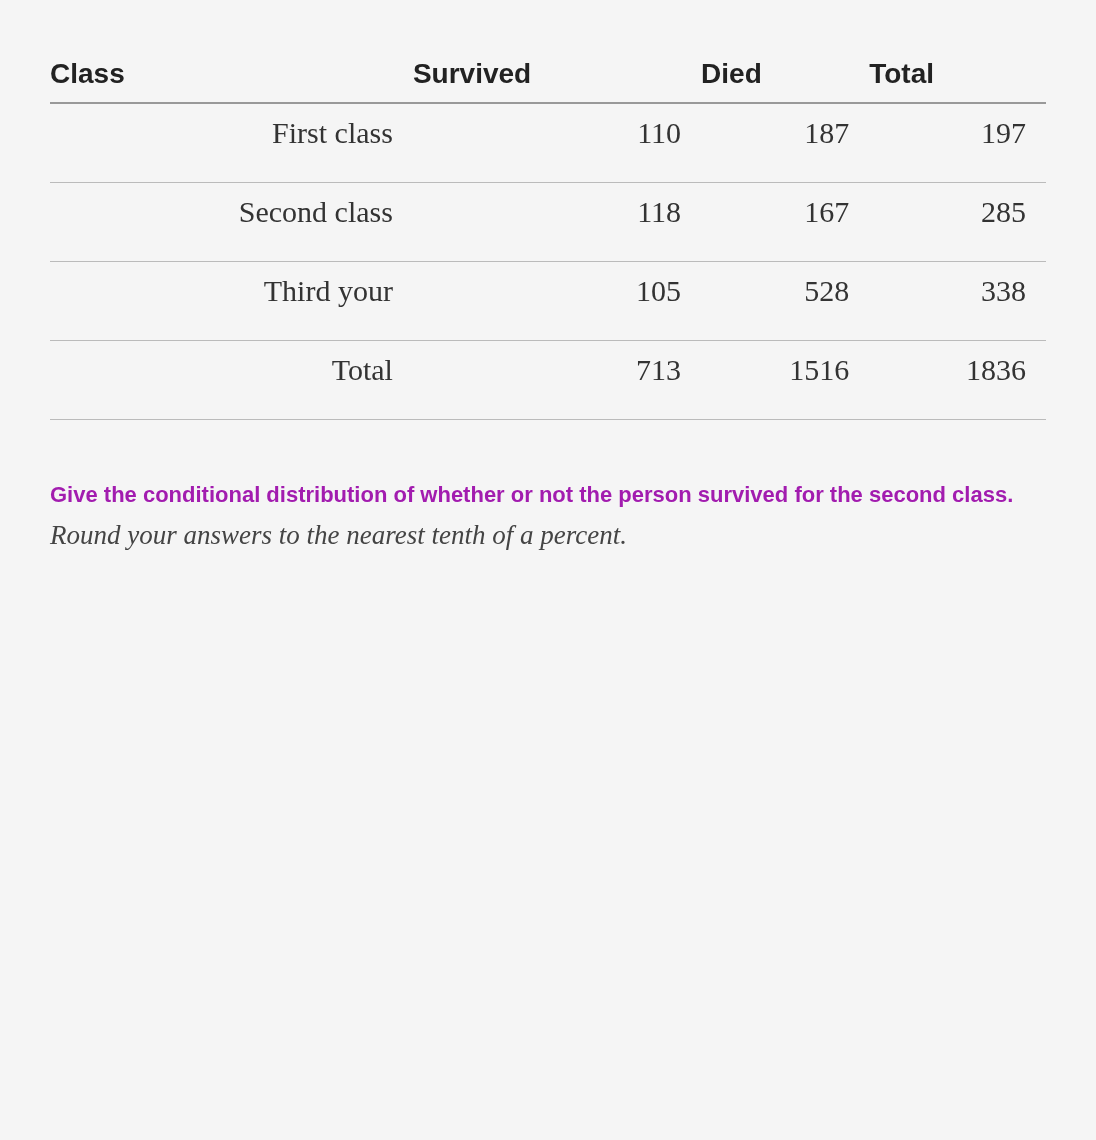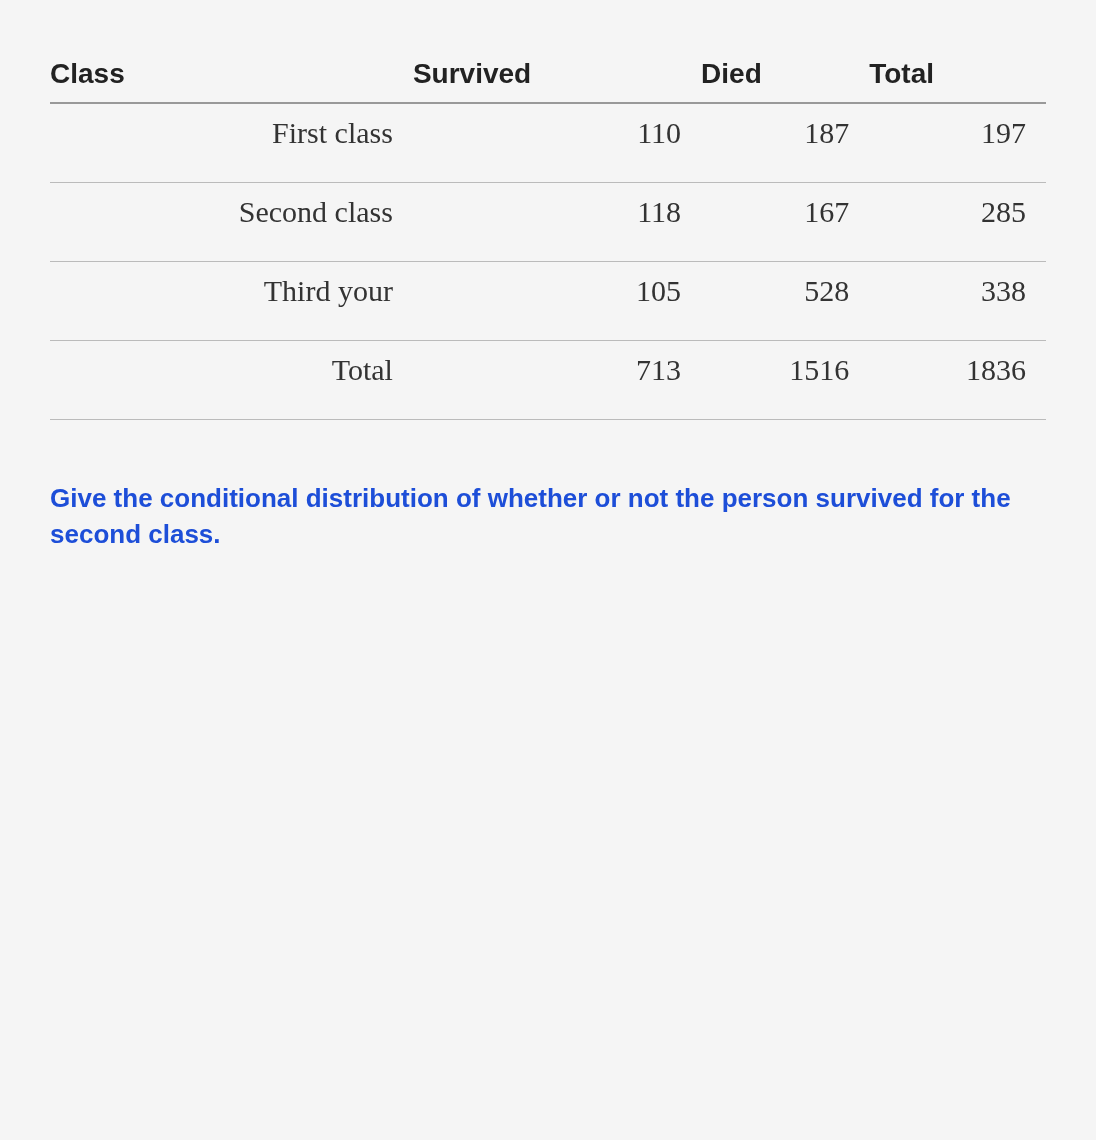--- a/index.html
+++ b/index.html
@@ -50,23 +50,23 @@
       text-align: right;
       font-family: Georgia, 'Times New Roman', serif;
     }
 
     .question-section {
       margin-top: 20px;
       padding: 0 0;
     }
 
     .question-main {
-      font-size: 26px;
+      font-size: 22px;
       font-weight: bold;
-      color: #1d4ed8;
+      color: #a21caf;
       font-family: Arial, Helvetica, sans-serif;
       line-height: 1.4;
       margin-bottom: 4px;
     }
 
     .question-sub {
       font-size: 27px;
       font-style: italic;
       color: #444;
       font-family: Georgia, 'Times New Roman', serif;
@@ -110,13 +110,14 @@
           <td>713</td>
           <td>1516</td>
           <td>1836</td>
         </tr>
       </tbody>
   </table>
 </div>
 
 <div class="question-section">
   <p class="question-main">Give the conditional distribution of whether or not the person survived for the second class.</p>
+  <p class="question-sub">Round your answers to the nearest tenth of a percent.</p>
 </div>
 
 </body></html>

